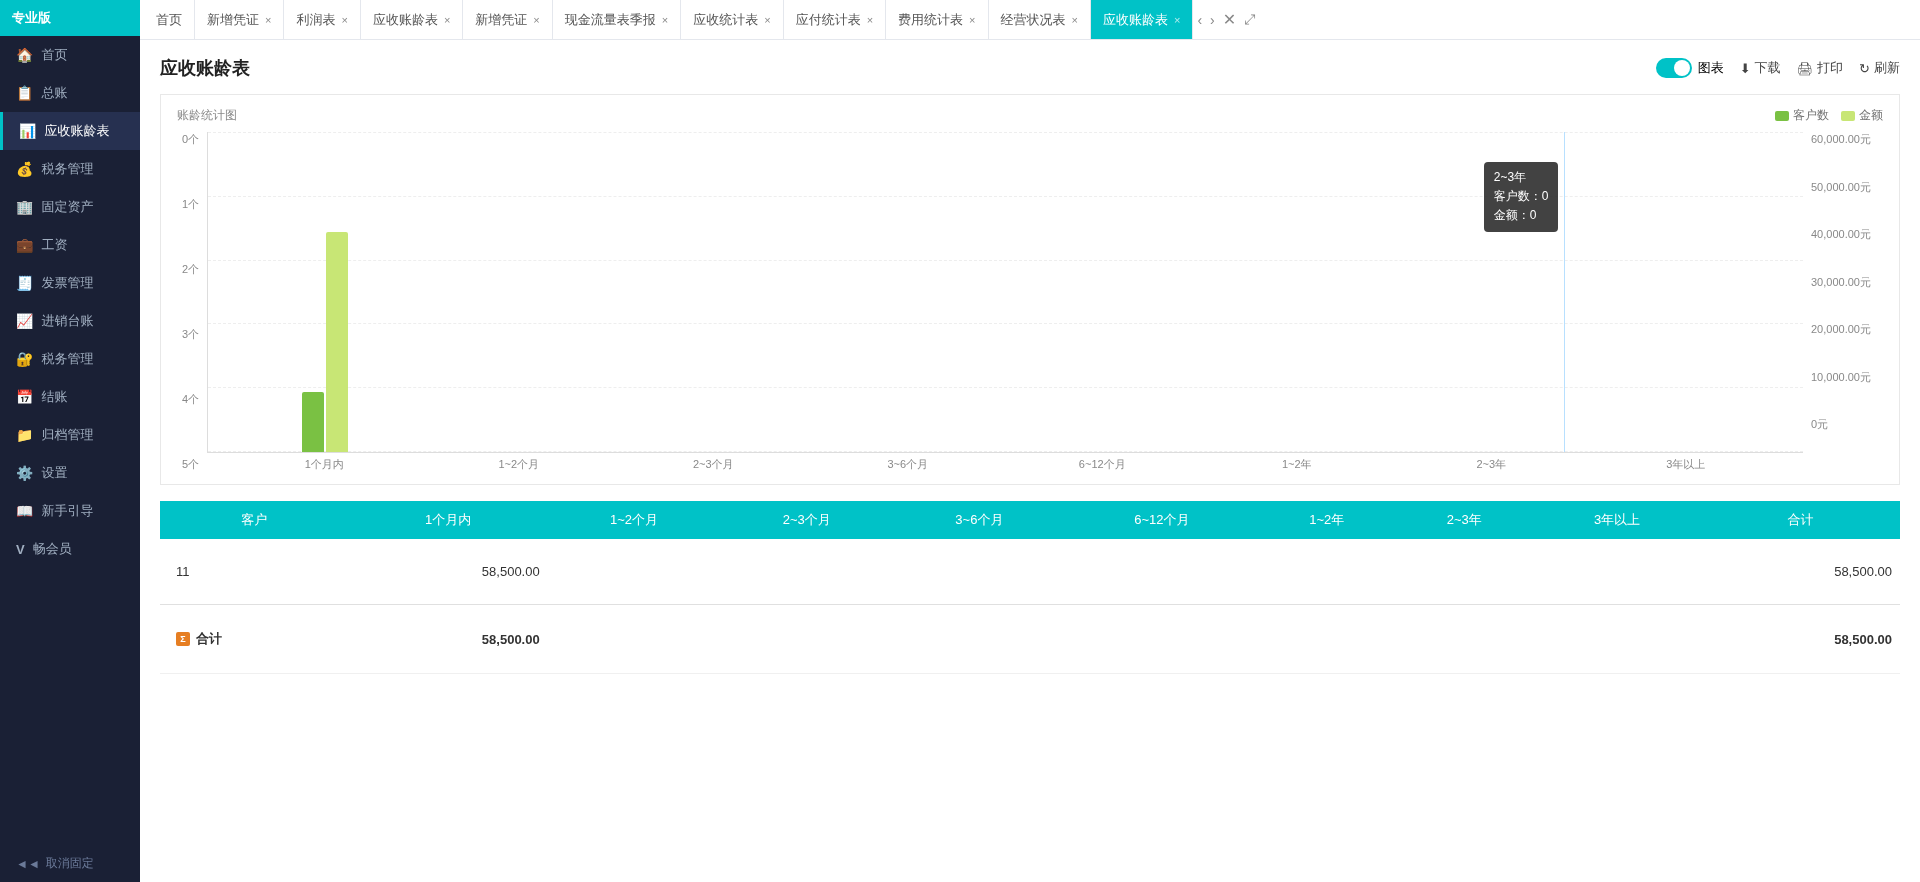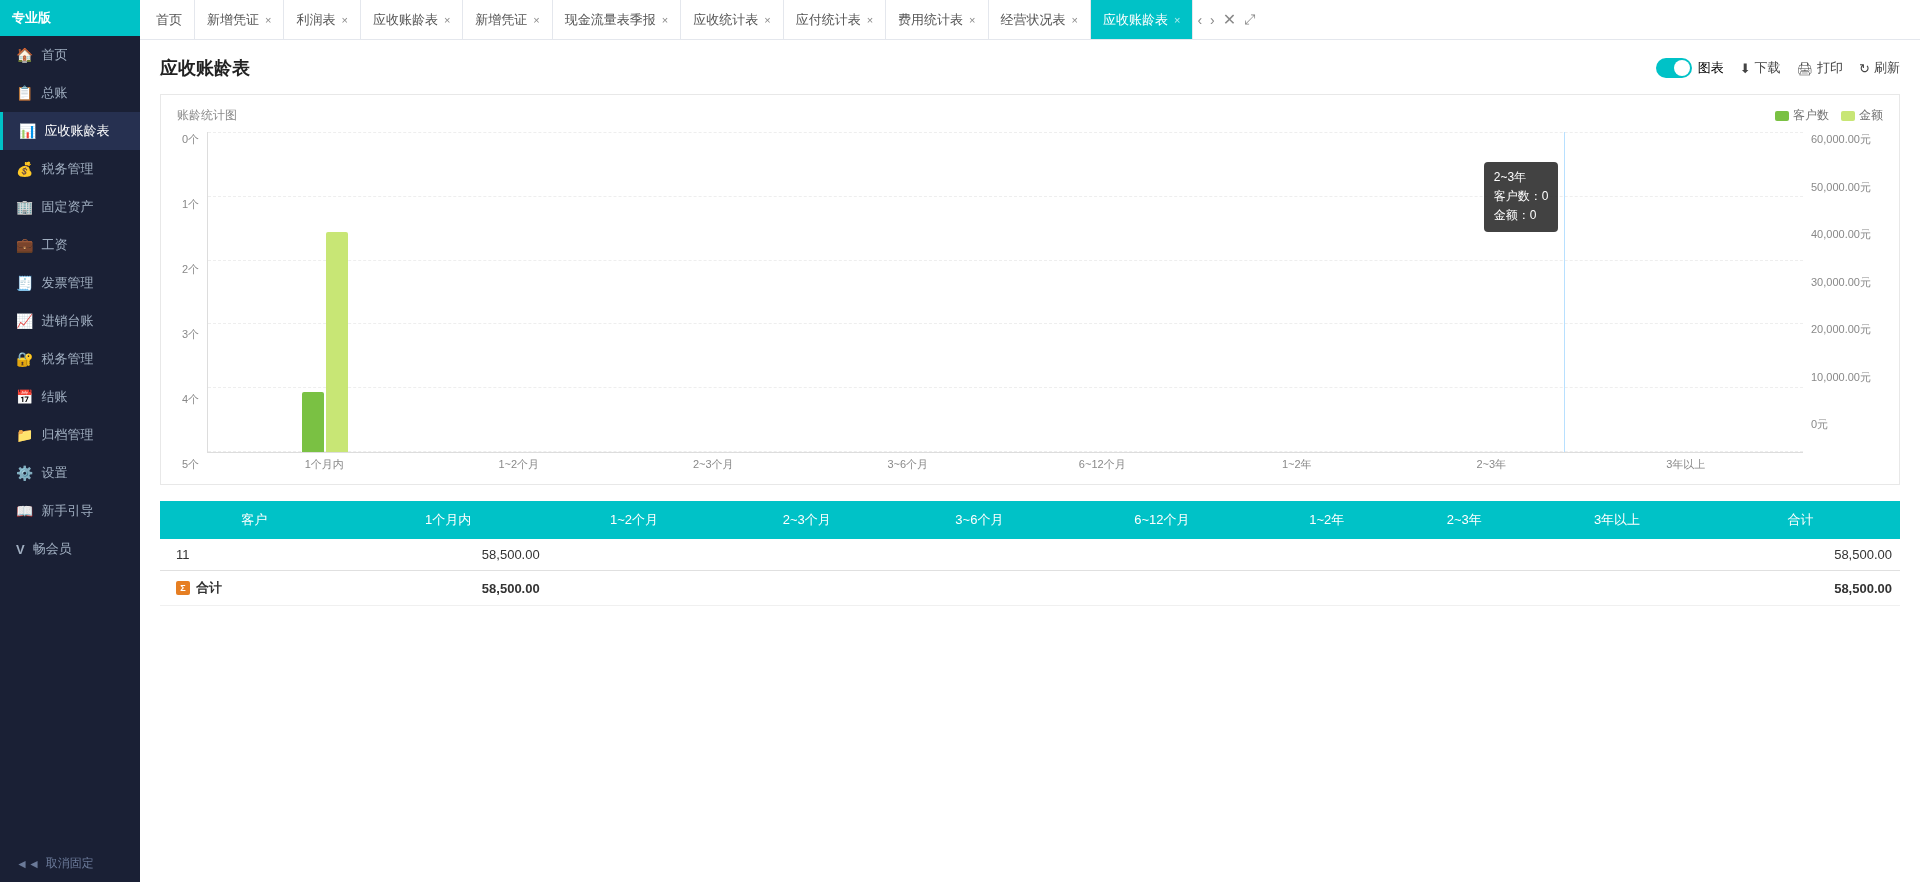--- a/index.html
+++ b/index.html
@@ -316,21 +316,21 @@
       padding: 10px 8px;
       font-weight: normal;
       font-size: 13px;
       text-align: center;
       border: none;
     }
     .data-table tbody tr {
       border-bottom: 1px solid #f0f0f0;
     }
     .data-table tbody td {
-      padding: 8px 8px;
+      padding: 25px 8px;
       text-align: right;
       font-size: 13px;
       color: #333;
     }
     .data-table tbody td:first-child { text-align: left; padding-left: 16px; }
     .data-table .sum-row td {
       font-weight: bold;
       border-top: 1px solid #e0e0e0;
     }
     .sum-label {

